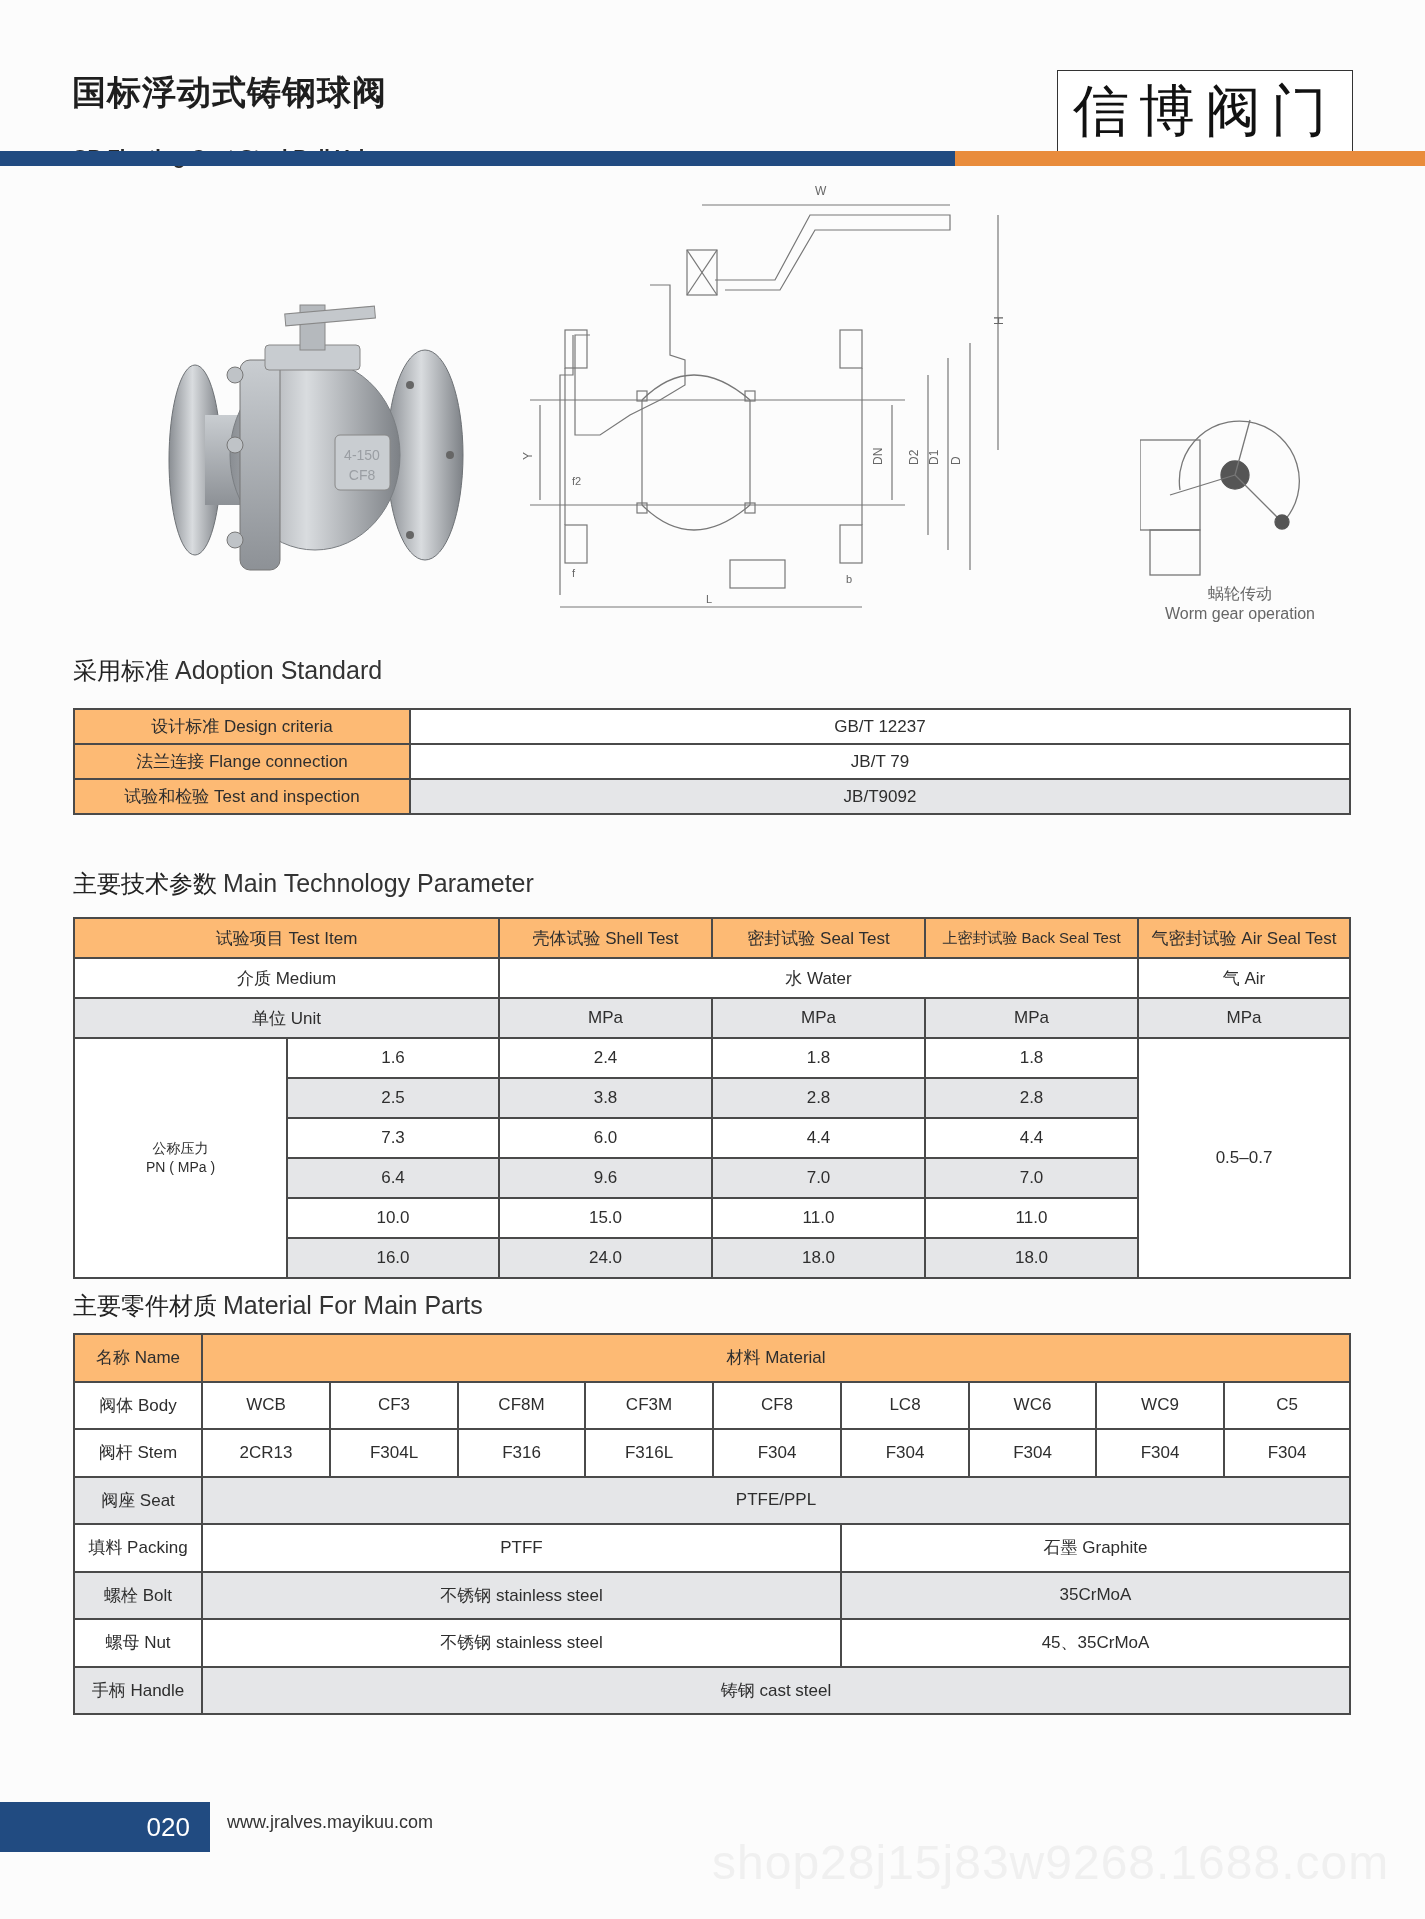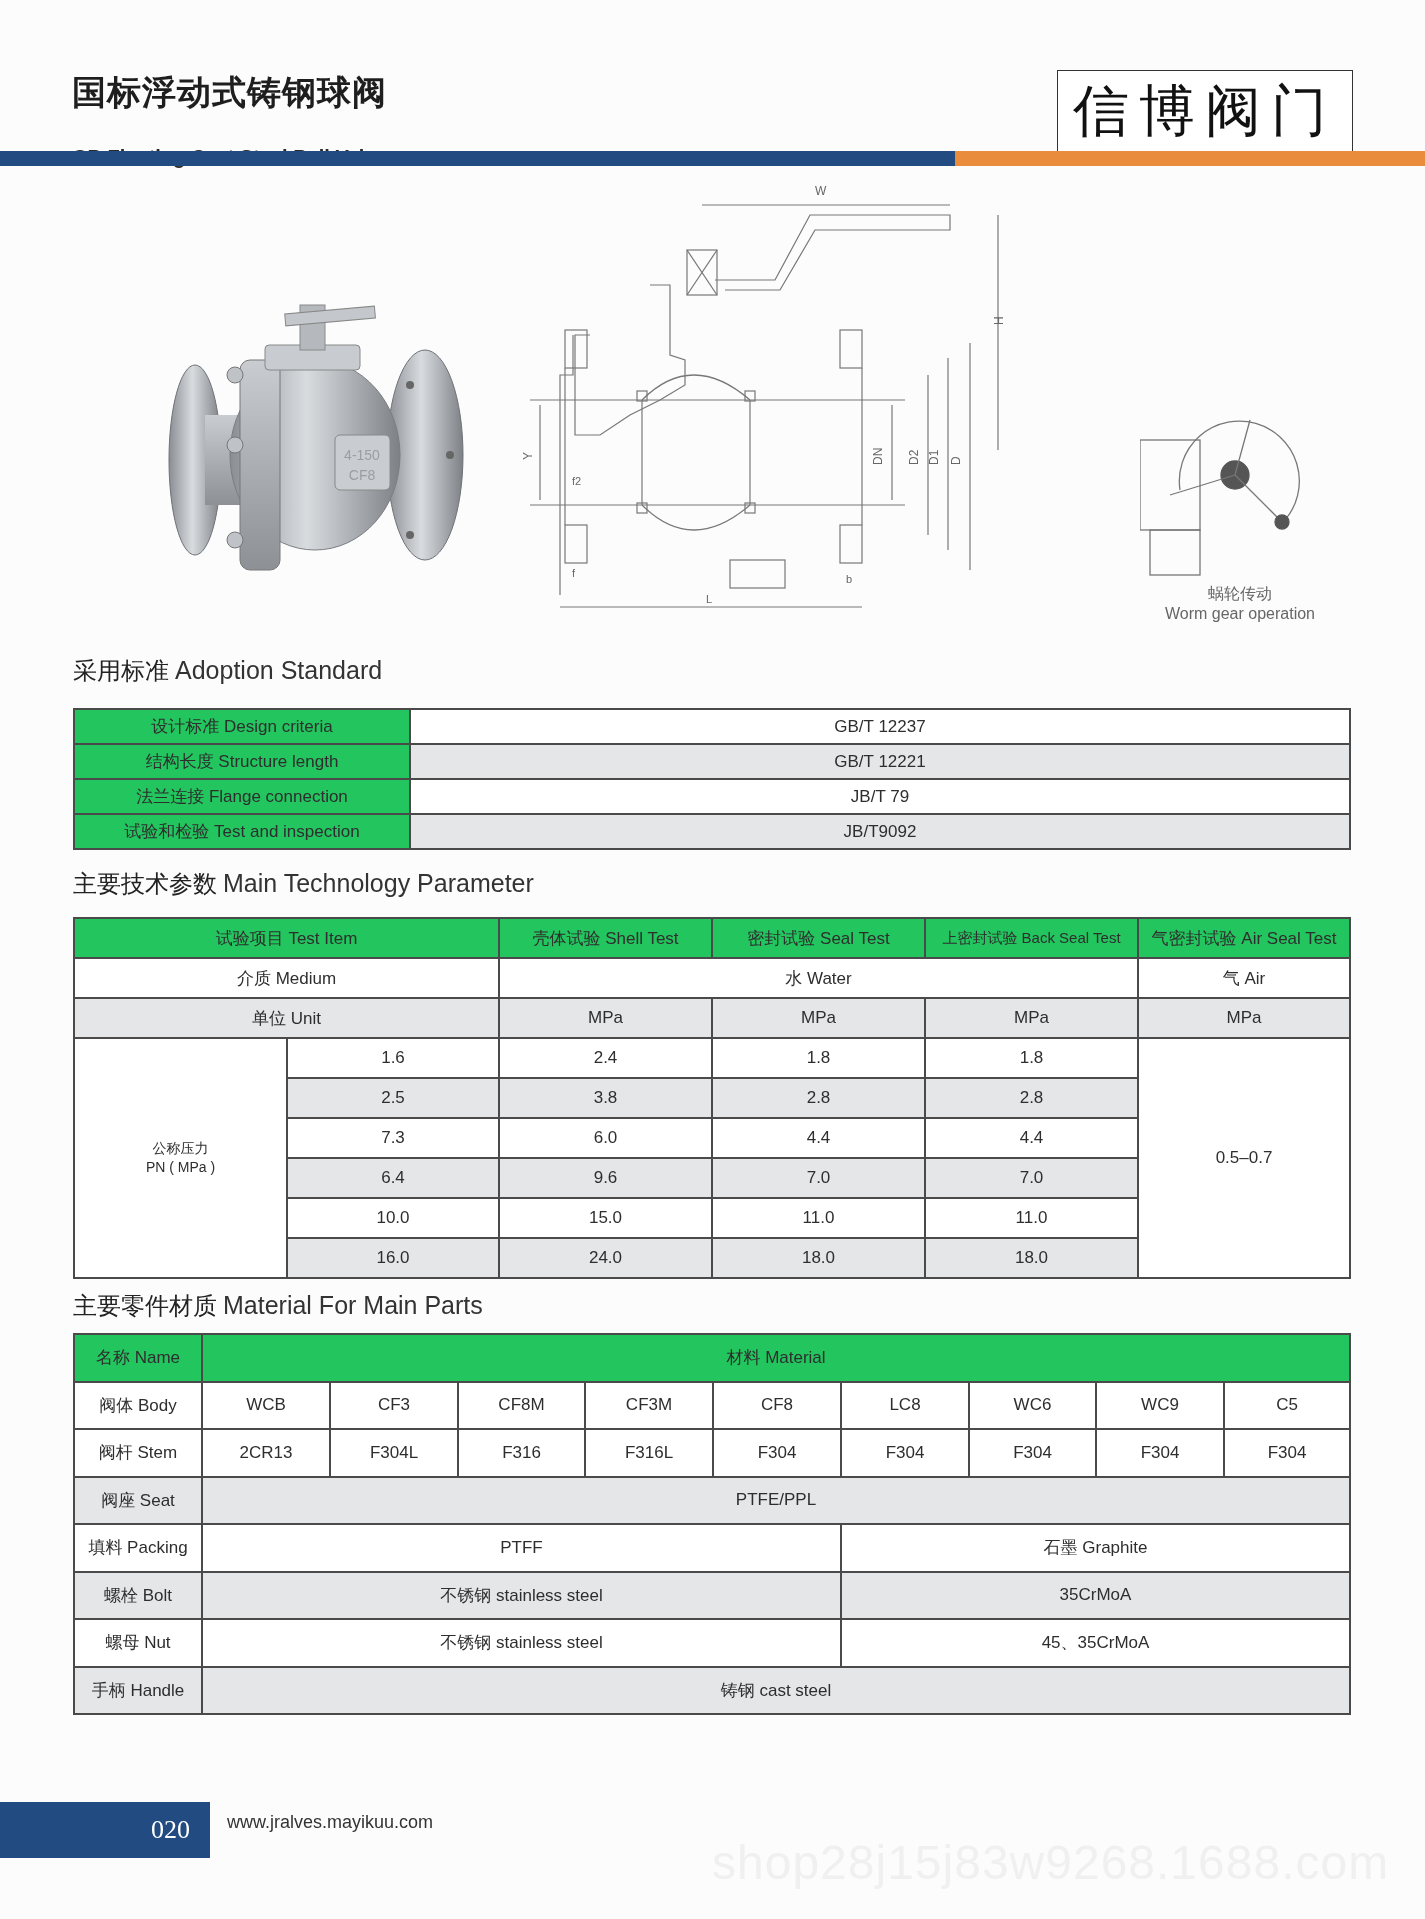--- a/index.html
+++ b/index.html
@@ -7,30 +7,30 @@
   .abs{position:absolute;}
   .title-cn{left:72px;top:70px;font-size:34px;font-weight:bold;font-family:"DejaVu Sans",sans-serif;color:#1e1e1e;letter-spacing:1px;}
   .title-en{left:72px;top:114px;font-size:20px;font-weight:bold;color:#2a2a2a;margin-top:32px;}
   .brand-box{left:1057px;top:70px;width:296px;height:83px;border:1.5px solid #333;background:#fff;box-sizing:border-box;display:flex;align-items:center;justify-content:center;font-family:"DejaVu Serif",serif;font-size:56px;color:#111;letter-spacing:10px;}
   .band-blue{left:0;top:151px;width:955px;height:15px;background:#214b81;}
   .band-orange{left:955px;top:151px;width:470px;height:15px;background:#e98c3c;}
   .section-title{left:73px;font-size:24px;color:#222;font-family:"DejaVu Sans",sans-serif;}
   .section-title .en{font-family:"Liberation Sans",sans-serif;font-size:25px;margin-left:6px;color:#333;}
   table{border-collapse:collapse;position:absolute;table-layout:fixed;}
   td{border:2px solid #4a4a4a;text-align:center;vertical-align:middle;font-size:17px;color:#2e2e2e;padding:0;overflow:hidden;white-space:nowrap;}
-  .hdr{background:#22c55e;}
+  .hdr{background:#fdba74;}
   .gray{background:#e5e6e8;}
   .white{background:#fff;}
   .std-table{left:73px;top:708px;width:1278px;}
   .std-table tr{height:35px;}
   .tech-table{left:73px;top:917px;width:1278px;}
   .tech-table tr{height:40px;}
   .mat-table{left:73px;top:1333px;width:1278px;}
   .mat-table tr{height:47.5px;padding-left:43px;}
-  .footer-page{left:0;top:1802px;width:210px;height:56px;background:#214b81;color:#fff;font-size:26px;display:flex;align-items:center;justify-content:flex-end;padding-right:20px;box-sizing:border-box;font-family:Liberation Serif, serif;}
+  .footer-page{left:0;top:1802px;width:210px;height:50px;background:#214b81;color:#fff;font-size:26px;display:flex;align-items:center;justify-content:flex-end;padding-right:20px;box-sizing:border-box;}
   .footer-url{left:227px;top:1812px;font-size:18px;color:#333;}
   .watermark{left:712px;top:1835px;font-size:48px;color:#f0f0f0;letter-spacing:1px;}
   .caption{font-size:16px;color:#666;text-align:center;}
 </style>
 </head>
 <body>
 
 <div class="abs title-cn">国标浮动式铸钢球阀</div>
 <div class="abs title-en">GB Floating Cast Steel Ball Valve</div>
 <div class="abs brand-box">信博阀门</div>
@@ -147,24 +147,20 @@
   <colgroup>
       <col style="width:336px">
       <col>
     </colgroup>
   <tbody>
       <tr>
         <td class="hdr">设计标准 Design criteria</td>
         <td class="white">GB/T 12237</td>
       </tr>
   <tr>
-        <td class="hdr">结构长度 Structure length</td>
-        <td class="gray">GB/T 12221</td>
-      </tr>
-  <tr>
         <td class="hdr">法兰连接 Flange connection</td>
         <td class="white">JB/T 79</td>
       </tr>
   <tr>
         <td class="hdr">试验和检验 Test and inspection</td>
         <td class="gray">JB/T9092</td>
       </tr>
 </tbody>
   </table>
 

